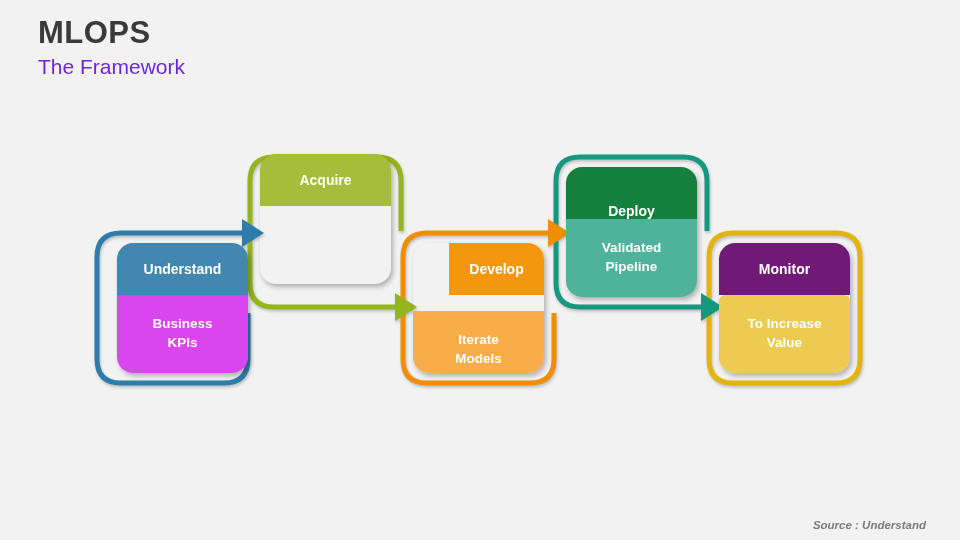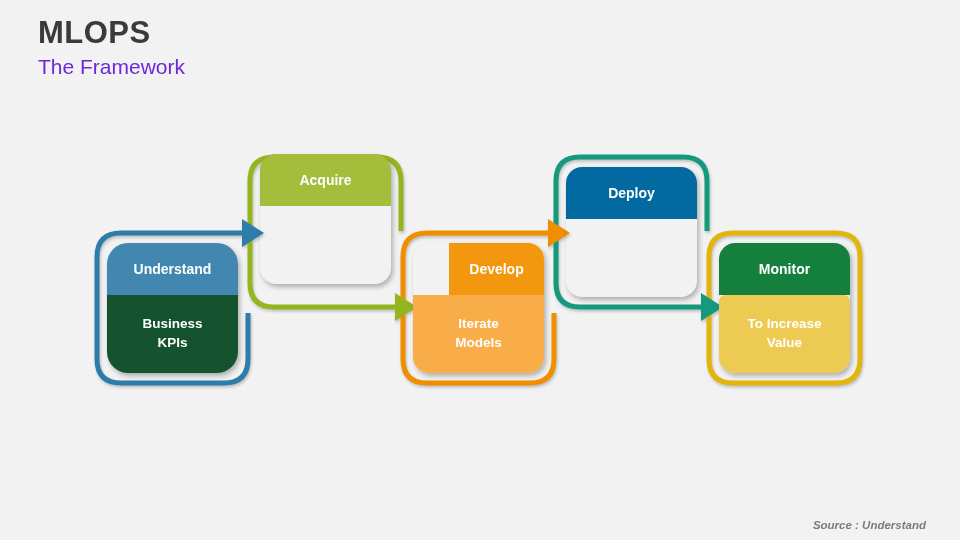--- a/index.html
+++ b/index.html
@@ -40,21 +40,21 @@
     filter: drop-shadow(1px 2px 1.5px rgba(0,0,0,0.22));
   }
   .connectors path { fill: none; stroke-width: 5; }
   .stagebox {
     position: absolute;
     width: 131px; height: 130px;
     border-radius: 16px;
     overflow: hidden;
     box-shadow: 2px 3px 5px rgba(0,0,0,0.28);
   }
-  .s1 { left: 107px; top: 243px; border-radius: 21px; }
+  .s1 { left: 117px; top: 243px; }
   .s2 { left: 260px; top: 154px; }
   .s3 { left: 413px; top: 243px; }
   .s4 { left: 566px; top: 167px; }
   .s5 { left: 719px; top: 243px; }
   .stage-header {
     height: 52px;
     display: flex; align-items: center; justify-content: center;
     color: #ffffff;
     font-size: 14px;
     font-weight: 700;
@@ -102,50 +102,54 @@
     <polygon points="395,293 417,307 395,321" fill="#95b51e"></polygon>
 
     <path d="M242 233 H121 Q97 233 97 257 V359 Q97 383 121 383 H224 Q248 383 248 359 V313" stroke="#2d7ca9"></path>
     <polygon points="242,219 264,233 242,247" fill="#2d7ca9"></polygon>
   </svg>
 
   <div class="stagebox s1">
     <div class="stage-header" style="background-color: rgb(65, 135, 176);">
       <span>Understand</span>
     </div>
-    <div class="stage-body" style="background-color: #14532d;">
+    <div class="stage-body" style="background-color: #d946ef;">
       <span>Business
 KPIs</span>
     </div>
   </div>
 
   <div class="stagebox s2">
     <div class="stage-header" style="background-color: rgb(164, 189, 59);">
       <span>Acquire</span>
     </div>
   </div>
 
   <div class="stagebox s3">
     <div class="stage-header" style="background-color: rgb(243, 151, 15); margin-left: 36px;">
       <span>Develop</span>
     </div>
-    <div class="stage-body" style="background-color: rgb(248, 173, 73);">
+    <div class="stage-body" style="background-color: rgb(248, 173, 73); margin-top: 16px;">
       <span>Iterate
 Models</span>
     </div>
   </div>
 
   <div class="stagebox s4">
-    <div class="stage-header" style="background-color: #0369a1;">
+    <div class="stage-header" style="background-color: #15803d; align-items: flex-end;">
       <span>Deploy</span>
+    </div>
+    <div class="stage-body" style="background-color: rgb(79, 178, 154);">
+      <span>Validated
+Pipeline</span>
     </div>
   </div>
 
   <div class="stagebox s5">
-    <div class="stage-header" style="background-color: #15803d;">
+    <div class="stage-header" style="background-color: #701a75;">
       <span>Monitor</span>
     </div>
     <div class="stage-body" style="background-color: rgb(237, 202, 82); border-radius: 6px;">
       <span>To Increase
 Value</span>
     </div>
   </div>
 
   <div class="source">Source : Understand</div>
 

